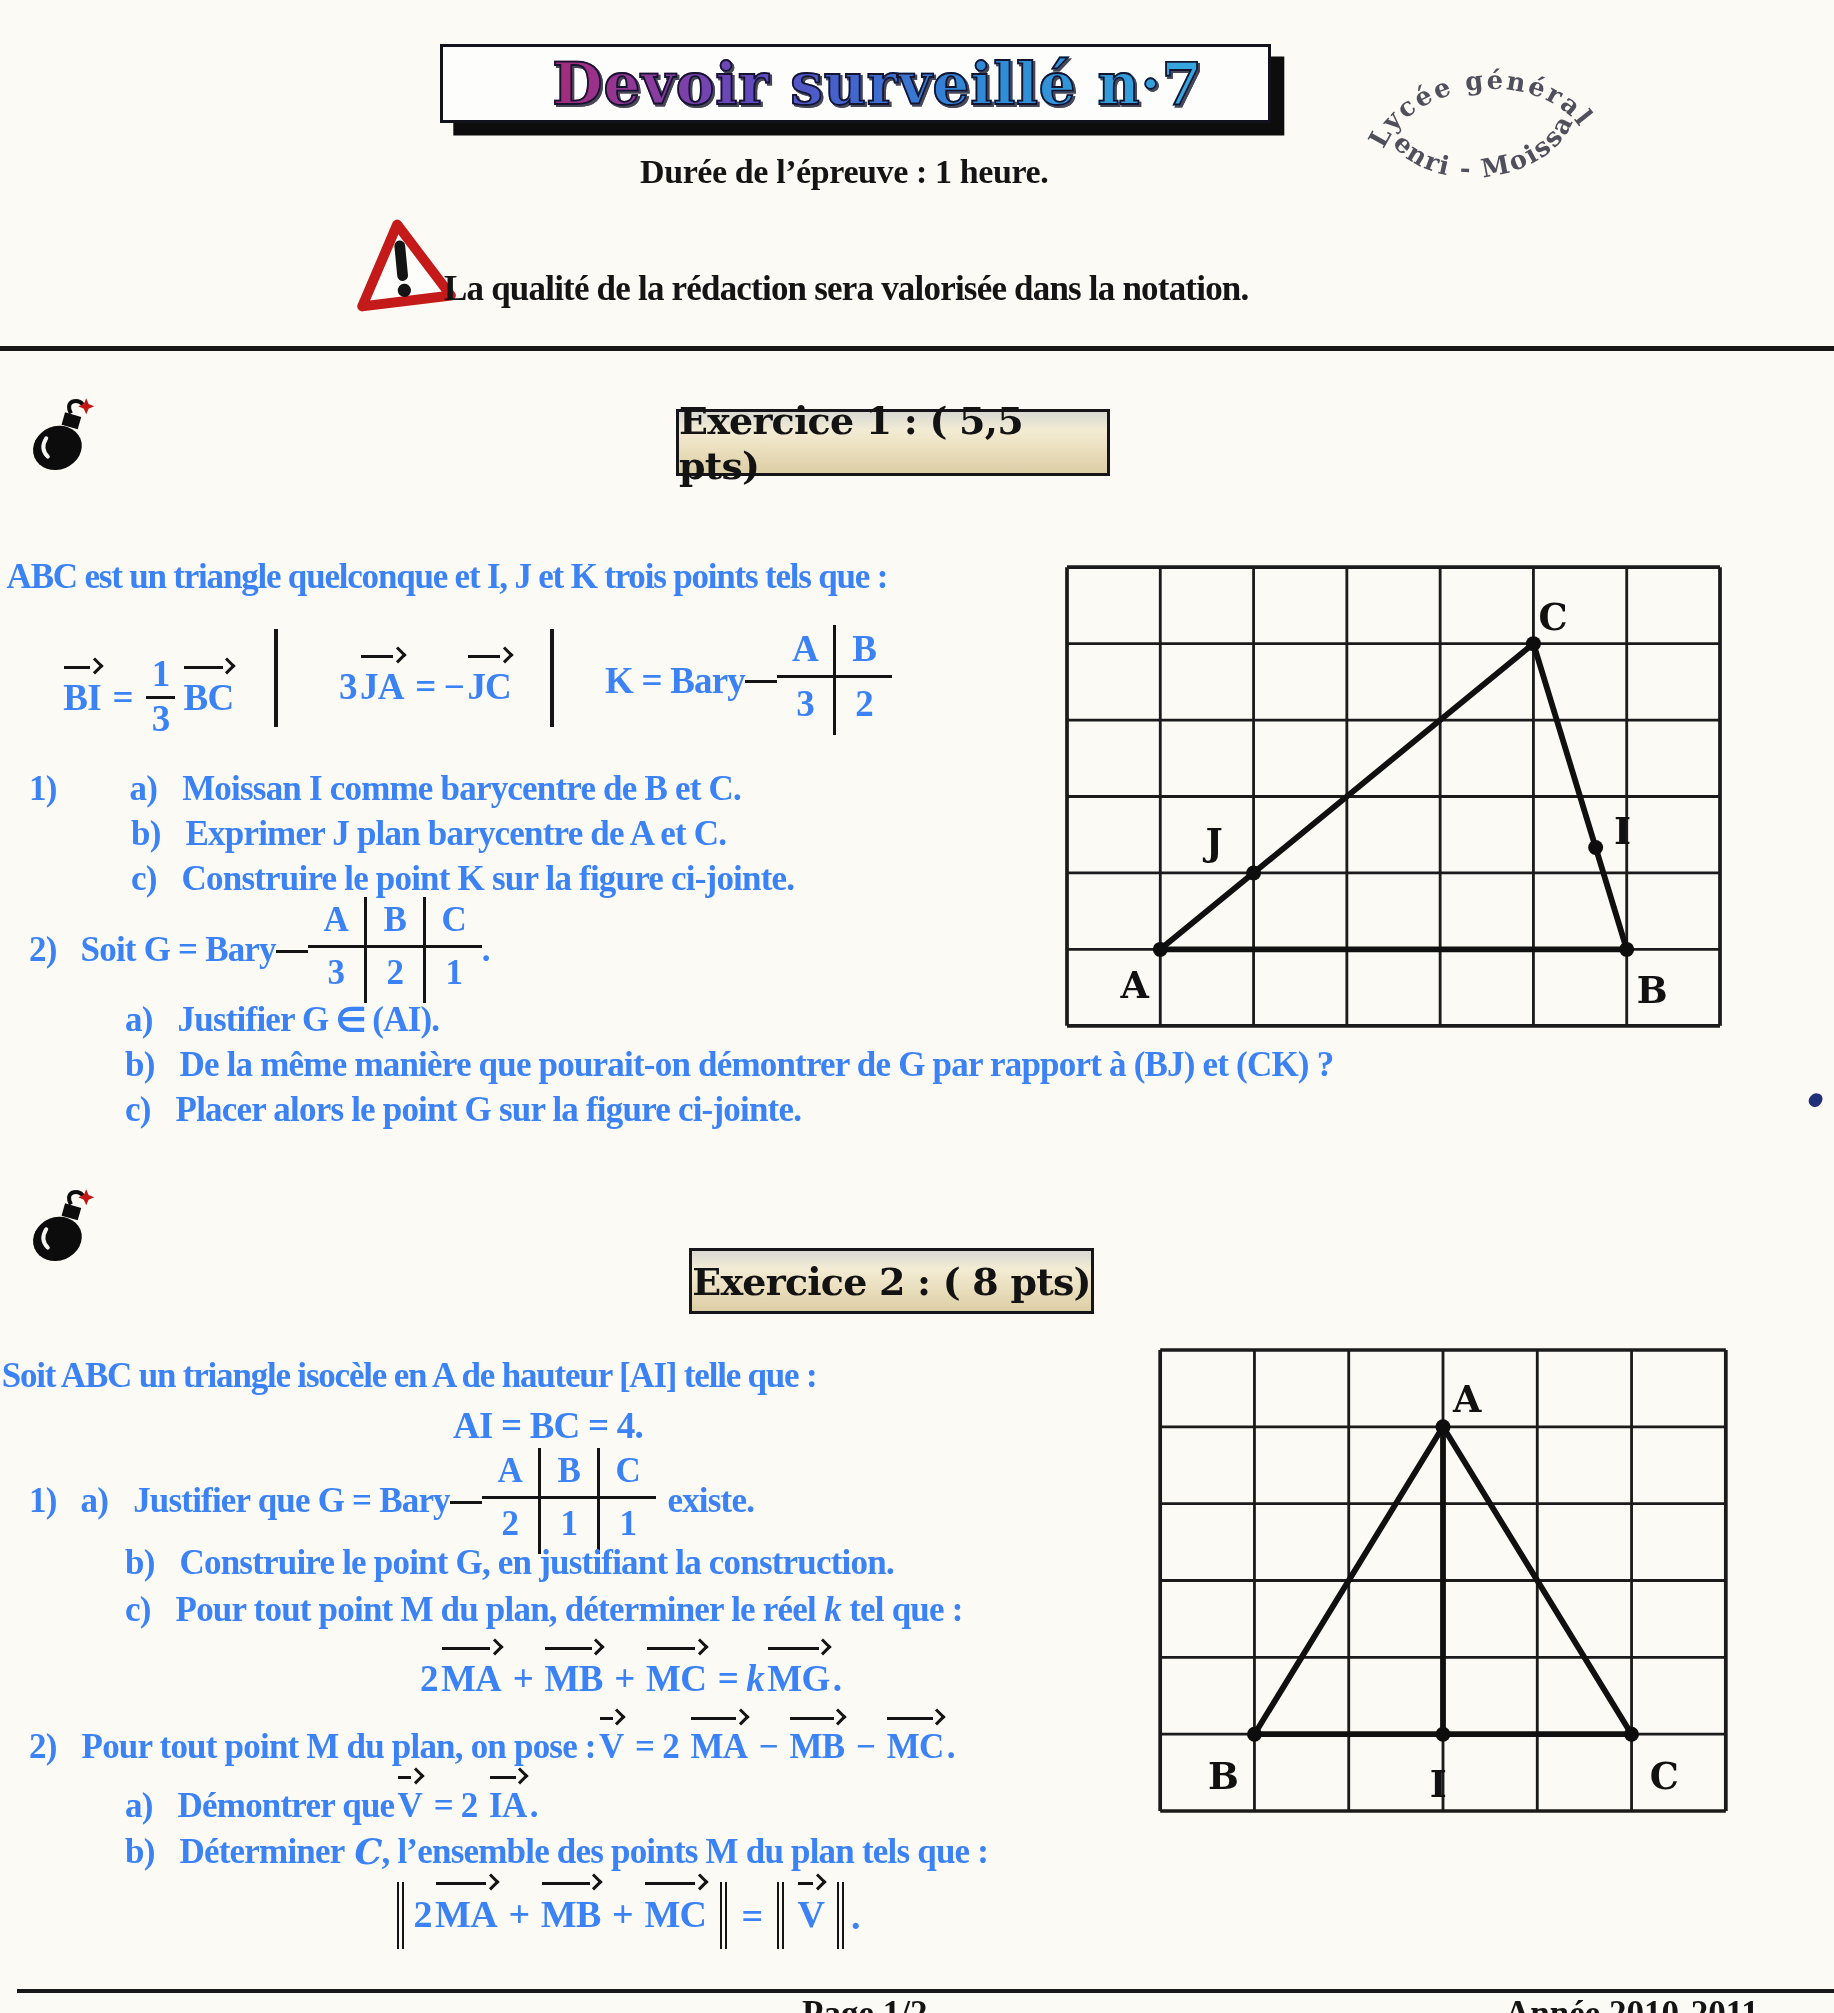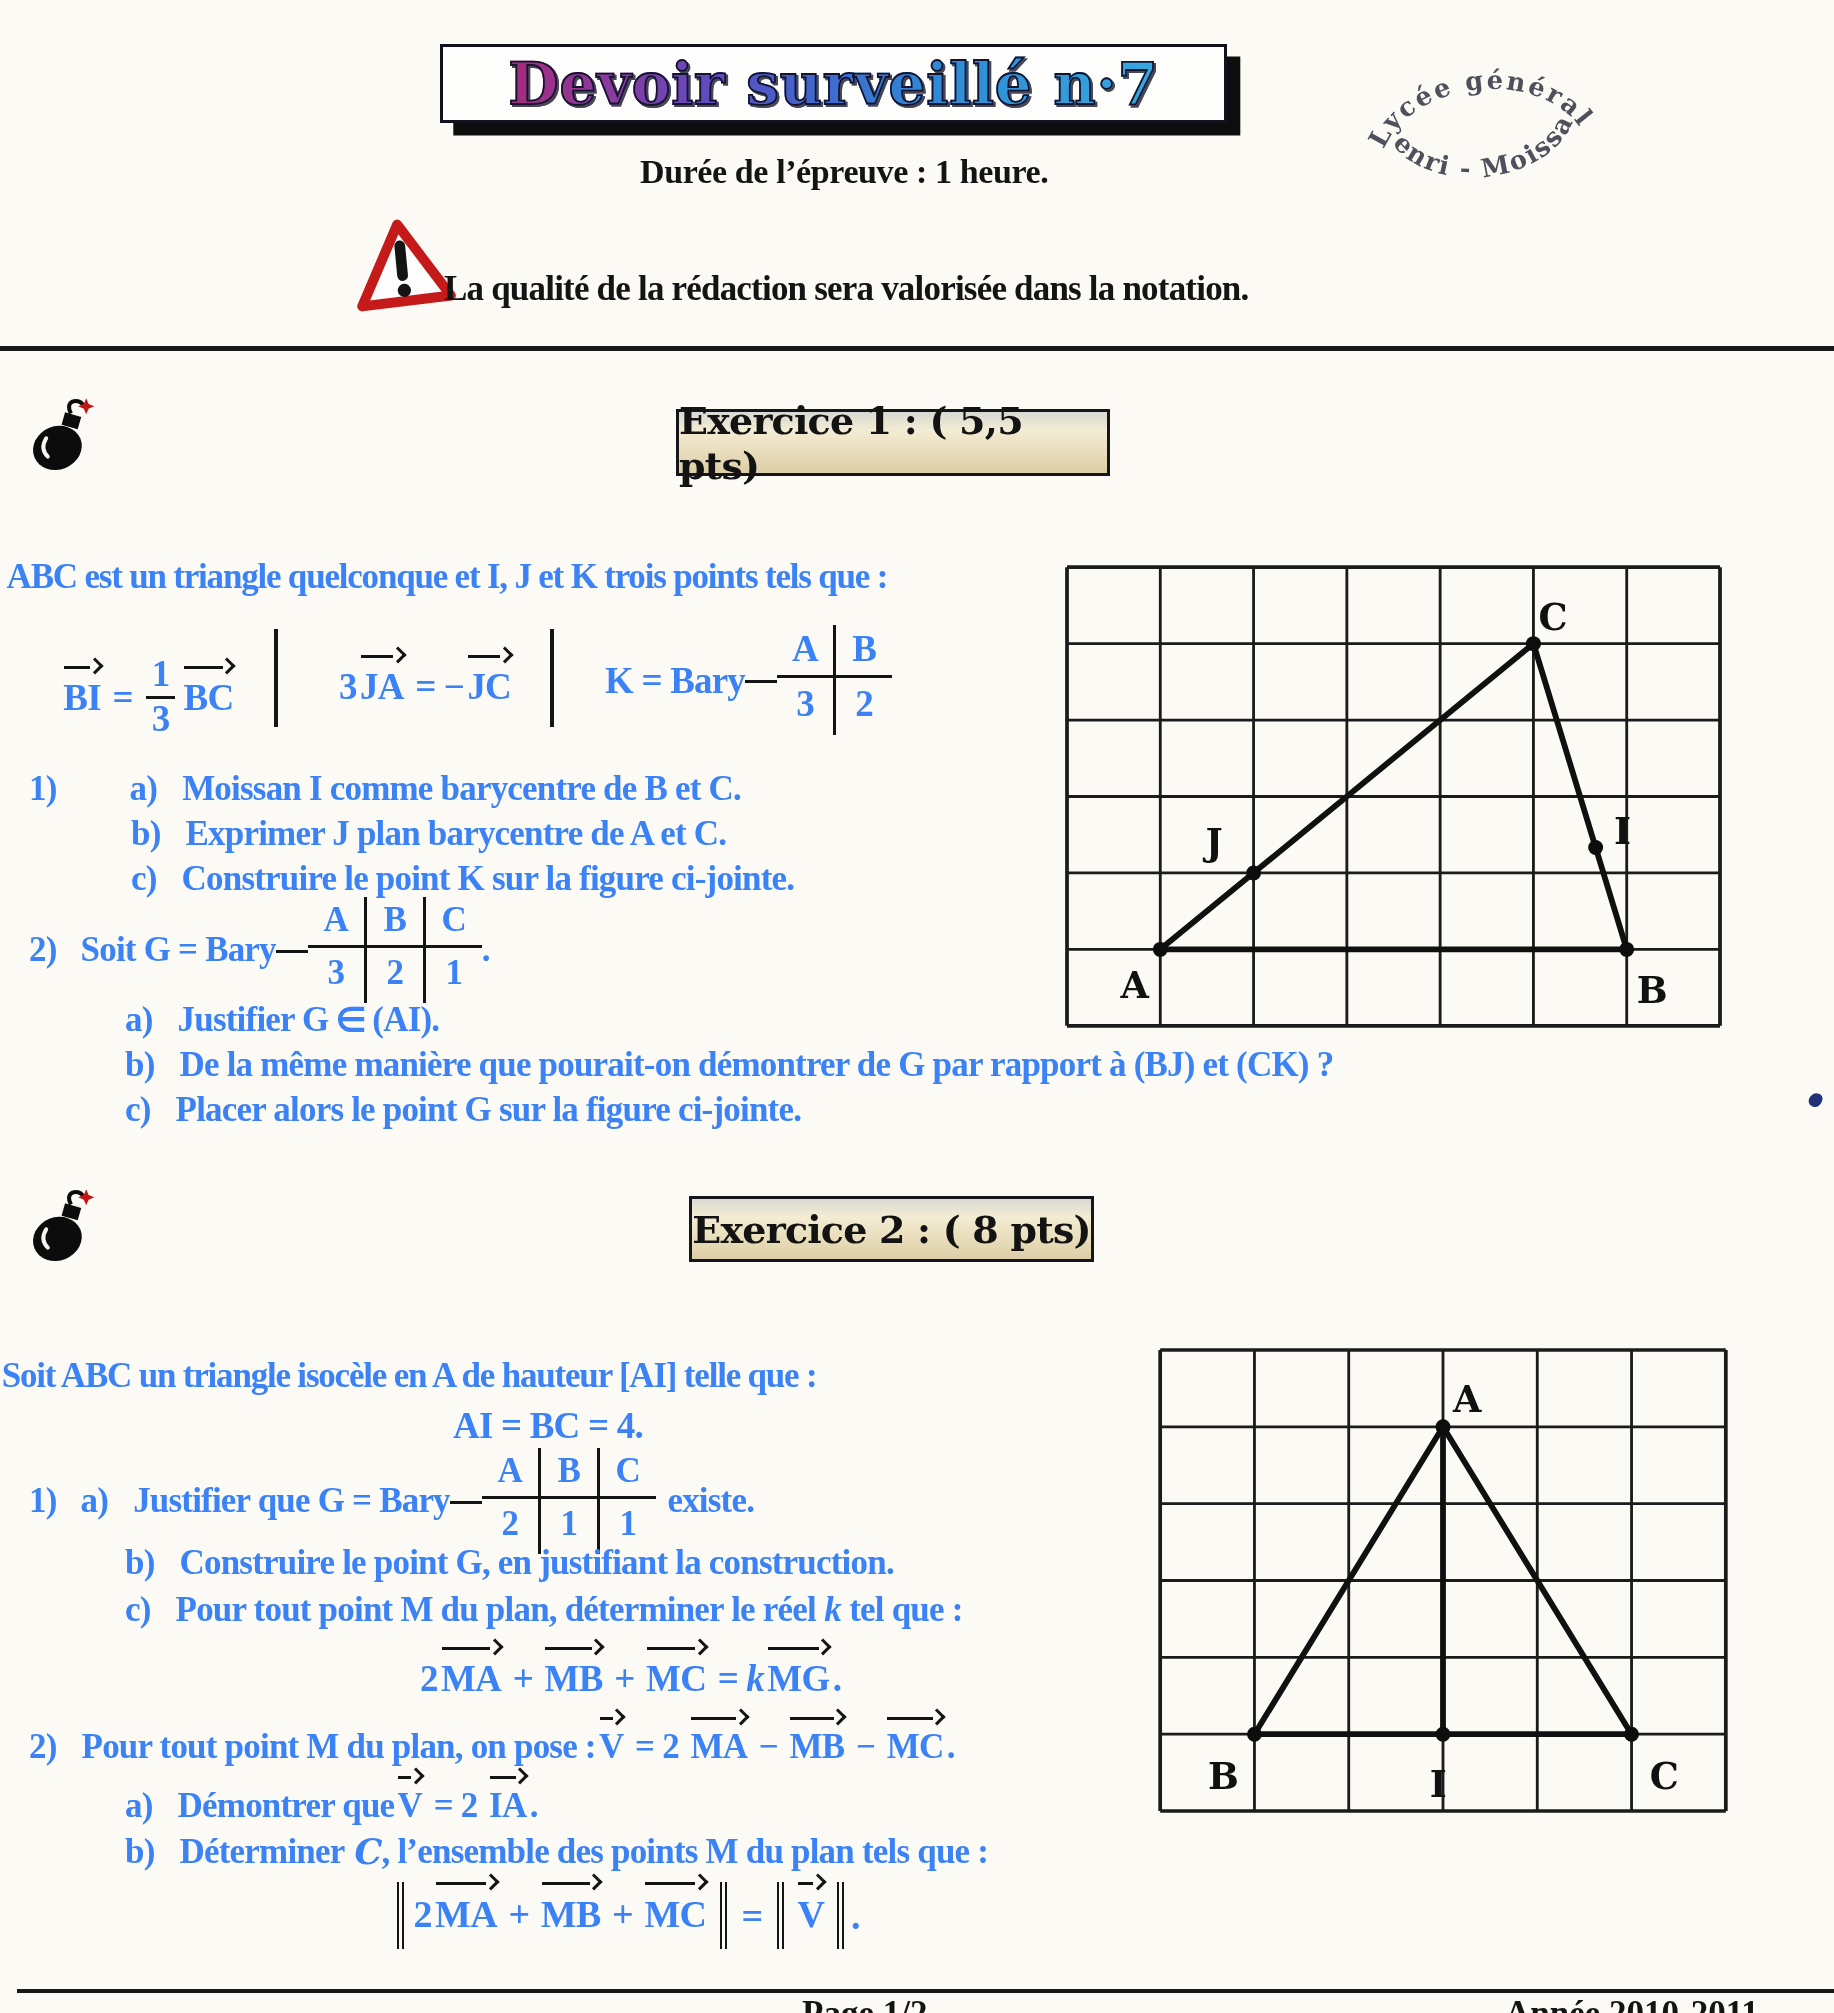--- a/index.html
+++ b/index.html
@@ -20,21 +20,21 @@
   .op{margin:0 8.3px;}
   .it{font-style:italic;}
   .cal{font-style:italic; font-family:"DejaVu Serif",serif;}
   .sym{font-family:"DejaVu Sans",sans-serif; font-weight:700; margin:0 6.6px;}
 
   
   .title-box{
     left:440px; top:44px; width:781px; height:73px;
     background:#fdfdfb; border:3.3px solid #12121f;
     box-shadow:13.3px 12.5px 0 #0d0d0d;
-    display:flex; align-items:center; justify-content:center;
+    display:flex; align-items:center; justify-content:center;padding-left:44px;
   }
   .title-text{
     font:700 58px "DejaVu Serif",serif; letter-spacing:0.8px;
     background:linear-gradient(100deg,#a82a78 0%,#8a3b9e 16%,#5f4cc0 32%,#4463cc 45%,#2f89d6 65%,#37a9de 100%);
     -webkit-background-clip:text; background-clip:text; color:transparent;
     -webkit-text-stroke:1.8px #14142e;
     filter:drop-shadow(2.5px 2.5px 0 rgba(25,25,45,.8));
   }
   .subtitle{left:640px; top:153px; font:700 34px "Liberation Serif",serif; letter-spacing:-0.4px;}
   .warn-text{left:444px; top:269px; font:700 35px "Liberation Serif",serif; letter-spacing:-0.8px;}
@@ -249,21 +249,21 @@
   <div class="abs" style="left:23px; top:1188px; width:80px; height:81px;">
     <svg width="80" height="81" viewBox="0 0 100 100">
       <path d="M60,20 C51,4 69,0 75,9" stroke="#0c0c0c" stroke-width="5" fill="none"></path>
       <rect x="50" y="21" width="21" height="16" fill="#0c0c0c" transform="rotate(16 60 29)"></rect>
       <ellipse cx="43" cy="63" rx="31" ry="27" fill="#0c0c0c" transform="rotate(-22 43 63)"></ellipse>
       <path d="M31,74 q-10,-10 -2,-23" stroke="#f6f6f2" stroke-width="5" fill="none" stroke-linecap="round"></path>
       <path d="M79,1 L82,8 L89,11 L82,14 L79,21 L76,14 L69,11 L76,8 Z" fill="#c41515"></path>
     </svg>
   </div>
 
-  <div class="abs exbox" style="left:669px; top:1196px; width:399px; height:60px;">
+  <div class="abs exbox" style="left:669px; top:1248px; width:399px; height:60px;">
     <span>Exercice 2 : ( 8 pts)</span>
   </div>
 
   <div class="line" style="left:1.7px; top:1356px; letter-spacing:-1.2px;">Soit ABC un triangle isocèle en A de hauteur [AI] telle que :</div>
 
   <div class="line eq" style="left:453px; top:1404px;">AI = BC = 4.</div>
 
   <div class="line" style="left:29px; top:1448px;">
     <span>1)</span>
     <span class="ml-md">a)</span>

